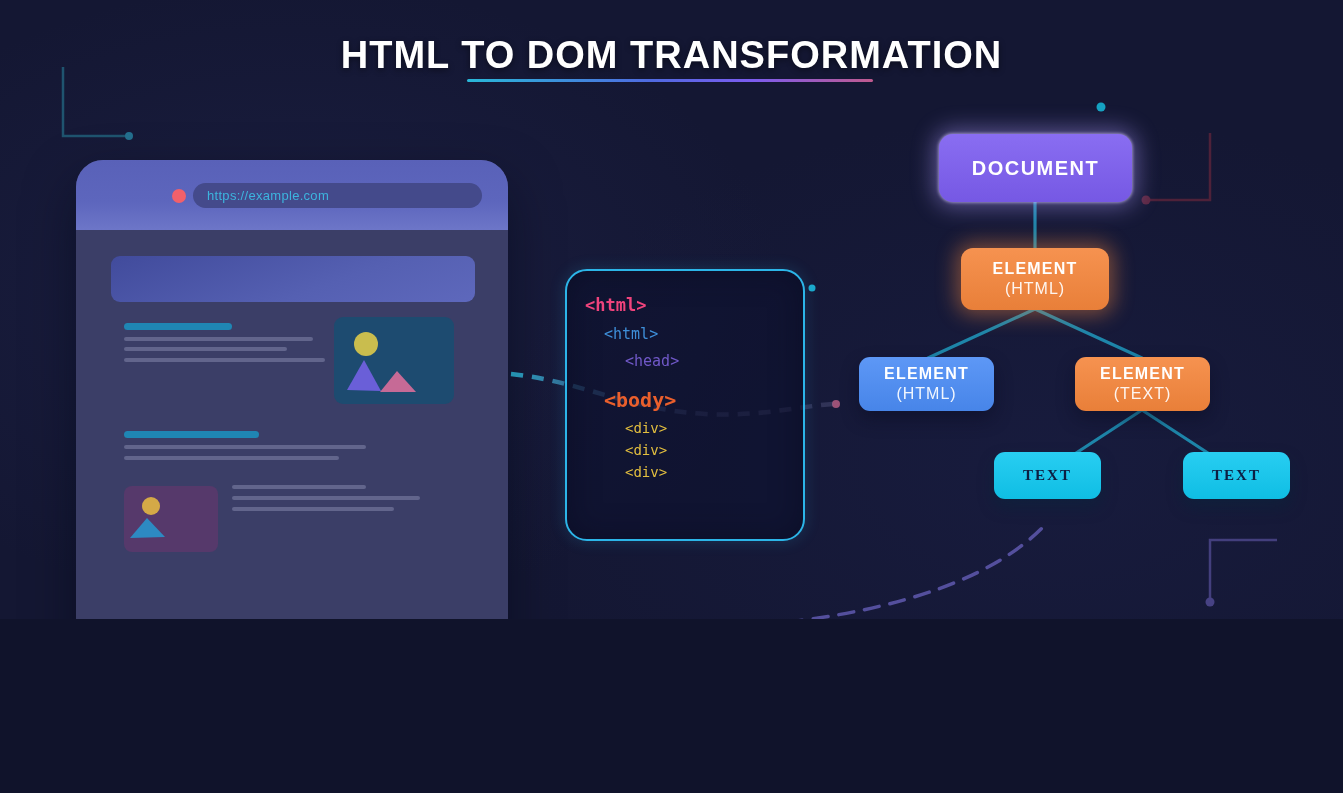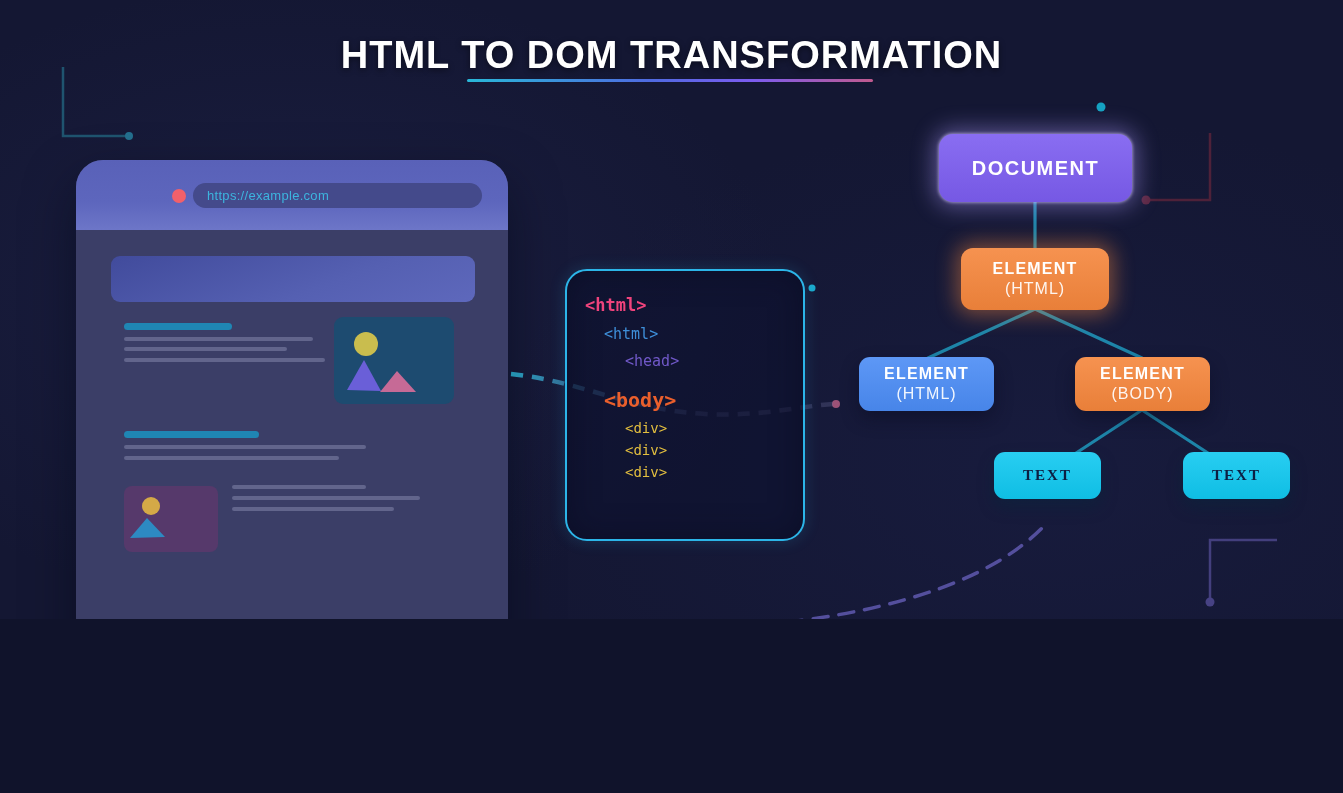--- a/index.html
+++ b/index.html
@@ -211,21 +211,21 @@
   <div class="node node-element-html" style="background-color: rgb(245, 134, 60);">
     <span class="node-label">ELEMENT</span>
     <span class="node-sub">(HTML)</span>
   </div>
   <div class="node node-element-head" style="background-color: rgb(75, 140, 245);">
     <span class="node-label">ELEMENT</span>
     <span class="node-sub">(HTML)</span>
   </div>
   <div class="node node-element-body" style="background-color: rgb(245, 134, 60);">
     <span class="node-label">ELEMENT</span>
-    <span class="node-sub">(BODY)</span>
+    <span class="node-sub">(TEXT)</span>
   </div>
   <div class="node node-text node-text-left" style="background-color:#10c8f0;">
     <span class="node-label">TEXT</span>
   </div>
   <div class="node node-text node-text-right" style="background-color:#10c8f0;">
     <span class="node-label">TEXT</span>
   </div>
 
 </div>
 

